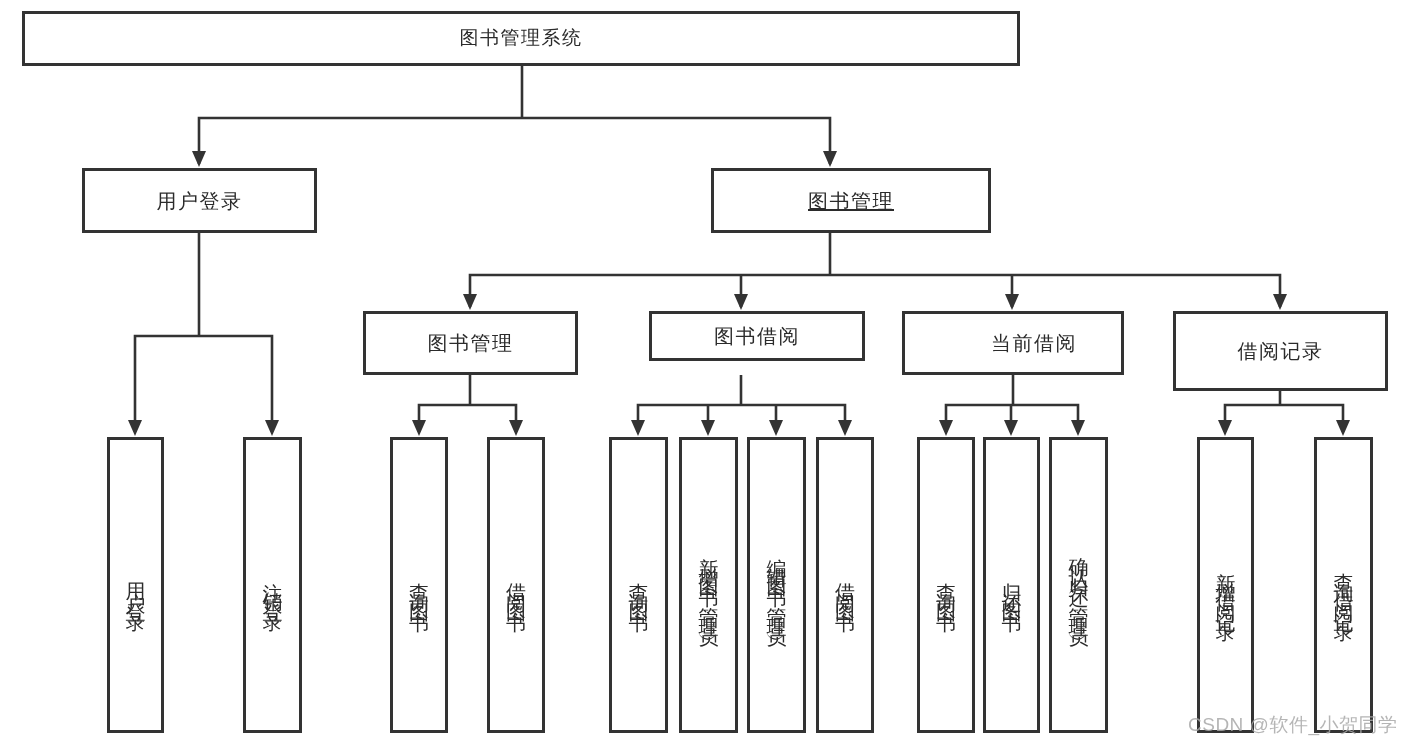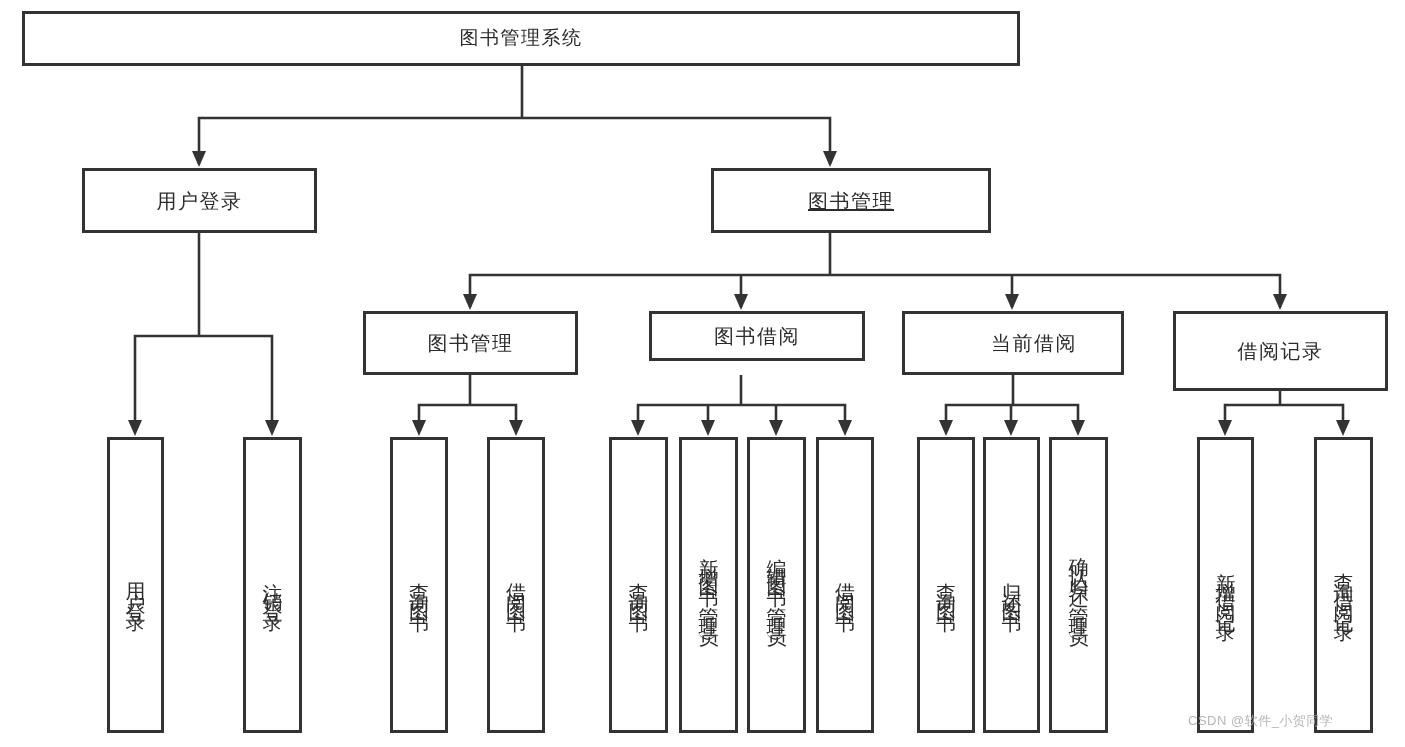--- a/index.html
+++ b/index.html
@@ -43,21 +43,21 @@
     text-orientation:mixed;
     font-size:20px;
     letter-spacing:10px;
     line-height:1.15;
     padding-top:4px;
   }
   .watermark{
     position:absolute;
     left:1188px;top:712px;
     width:215px;
-    font-size:13px;
+    font-size:19px;
     color:var(--wm);
     letter-spacing:0.5px;
     white-space:nowrap;
     z-index:10;
     opacity:0.85;
   }
 </style>
 </head>
 <body>
 

